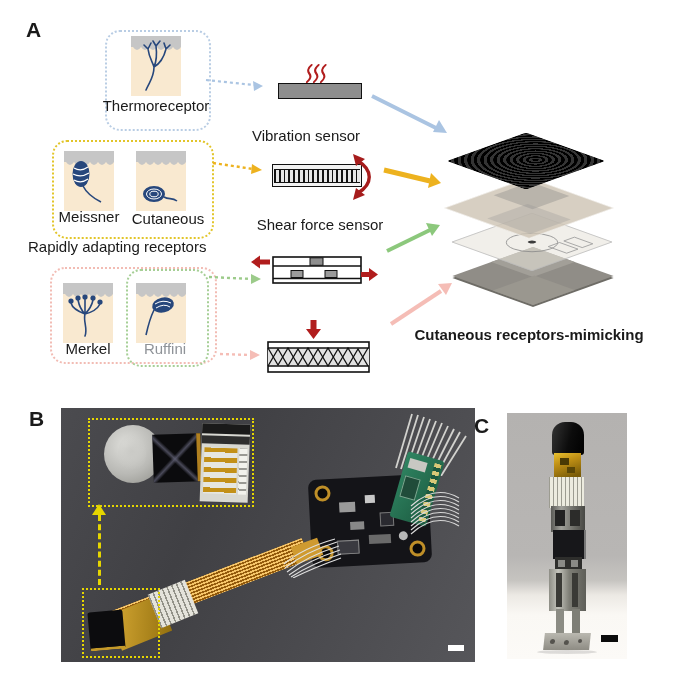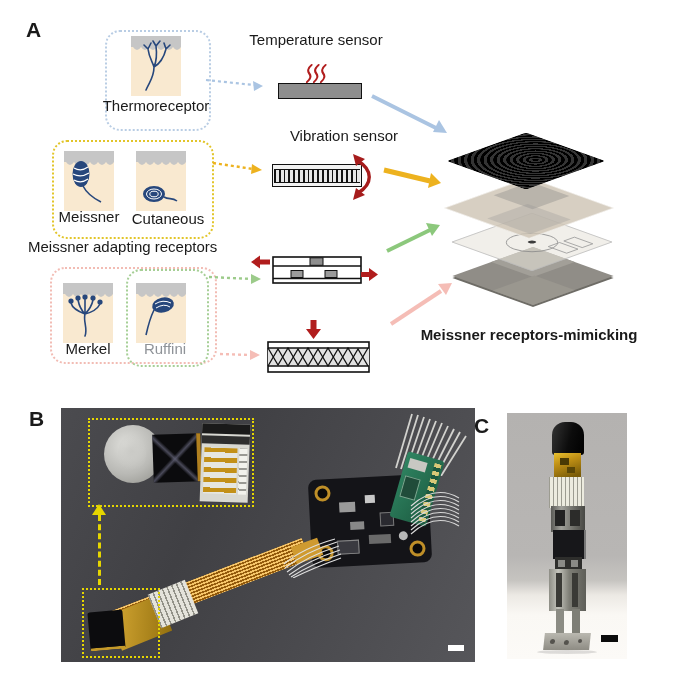--- a/index.html
+++ b/index.html
@@ -45,21 +45,21 @@
   <svg class="abs" style="left:136px;top:151px;" width="50" height="60" viewBox="0 0 50 60">
     <rect x="0" y="0" width="50" height="60" fill="#f9e9d0"></rect>
     <path d="M0,0 H50 V11 Q46,17 42,11 Q38,17 34,11 Q30,17 26,11 Q22,17 18,11 Q14,17 10,11 Q6,17 2,11 L0,11 Z" fill="#c6c6c6"></path>
     <ellipse cx="18" cy="43" rx="11" ry="8" fill="#27477c"></ellipse>
     <ellipse cx="18" cy="43" rx="7.5" ry="5" fill="none" stroke="#fff" stroke-width="1"></ellipse>
     <ellipse cx="18" cy="43" rx="4.2" ry="2.8" fill="none" stroke="#fff" stroke-width="1"></ellipse>
     <path d="M28,46 C33,49 36,46 41,50" stroke="#27477c" stroke-width="1.6" fill="none"></path>
   </svg>
   <div class="txt receptor-label" style="left:49px;top:208px;width:80px;">Meissner</div>
   <div class="txt receptor-label" style="left:124px;top:210px;width:88px;">Cutaneous</div>
-  <div class="txt group-label" style="left:28px;top:238px;width:195px;">Meissner adapting receptors</div>
+  <div class="txt group-label" style="left:28px;top:238px;width:195px;">Rapidly adapting receptors</div>
 
   <div class="dbox" style="left:50px;top:267px;width:163px;height:93px;border:2px dotted #f2bcb4;"></div>
   <div class="dbox" style="left:126px;top:269px;width:79px;height:94px;border:2px dotted #a6cf96;"></div>
   <svg class="abs" style="left:63px;top:283px;" width="50" height="60" viewBox="0 0 50 60">
     <rect x="0" y="0" width="50" height="60" fill="#f9e9d0"></rect>
     <path d="M0,0 H50 V11 Q46,17 42,11 Q38,17 34,11 Q30,17 26,11 Q22,17 18,11 Q14,17 10,11 Q6,17 2,11 L0,11 Z" fill="#c6c6c6"></path>
     <path d="M22,53 C25,45 20,39 22,31 M22,31 C14,28 9,24 8,20 M22,31 C17,26 16,22 15,17 M22,31 C22,25 22,21 22,16 M22,31 C27,26 29,22 30,17 M22,31 C30,29 35,25 37,21" stroke="#27477c" stroke-width="1.6" fill="none" stroke-linecap="round"></path>
     <circle cx="8" cy="18" r="2.6" fill="#27477c"></circle>
       <circle cx="15" cy="15" r="2.6" fill="#27477c"></circle>
     <circle cx="22" cy="14" r="2.6" fill="#27477c"></circle>
@@ -69,22 +69,22 @@
   <svg class="abs" style="left:136px;top:283px;" width="50" height="60" viewBox="0 0 50 60">
     <rect x="0" y="0" width="50" height="60" fill="#f9e9d0"></rect>
     <path d="M0,0 H50 V11 Q46,17 42,11 Q38,17 34,11 Q30,17 26,11 Q22,17 18,11 Q14,17 10,11 Q6,17 2,11 L0,11 Z" fill="#c6c6c6"></path>
     <ellipse cx="27" cy="22" rx="11" ry="7.5" fill="#27477c" transform="rotate(-12 27 22)"></ellipse>
     <path d="M19,21 Q27,16 35,20 M20,25 Q28,20 34,24" stroke="#fff" stroke-width="1" fill="none"></path>
     <path d="M18,27 C14,35 12,43 10,52" stroke="#27477c" stroke-width="1.6" fill="none"></path>
   </svg>
   <div class="txt receptor-label" style="left:48px;top:340px;width:80px;">Merkel</div>
   <div class="txt receptor-label" style="left:125px;top:340px;width:80px;color:#8f9398;">Ruffini</div>
 
-  <div class="txt sensor-title" style="left:236px;top:31px;">Temperature sensor</div>
-  <div class="txt sensor-title" style="left:238px;top:127px;text-align:right;">Vibration sensor</div>
+  <div class="txt sensor-title" style="left:226px;top:127px;">Vibration sensor</div>
+  <div class="txt sensor-title" style="left:240px;top:216px;">Shear force sensor</div>
 
   <svg class="abs" style="left:303px;top:63px;" width="32" height="20" viewBox="0 0 32 20">
     <g stroke="#b11d1d" stroke-width="2" fill="none" stroke-linecap="round" transform="skewX(-12)">
       <path d="M8,19 C11,16 11,13 8.5,10.5 C6,8 6,5 9,2"></path>
       <path d="M15,19 C18,16 18,13 15.5,10.5 C13,8 13,5 16,2"></path>
       <path d="M22,19 C25,16 25,13 22.5,10.5 C20,8 20,5 23,2"></path>
     </g>
   </svg>
   <div class="abs" style="left:278px;top:83px;width:82px;height:14px;background:#8e8e8e;border:1.5px solid #111;"></div>
 
@@ -168,21 +168,21 @@
     <div style="left:28%;top:28%;width:44%;height:44%;border:1.5px solid #8a8a8a;border-radius:50%;"></div>
     <div style="left:46%;top:46%;width:8%;height:8%;background:#3c3c3c;border-radius:50%;"></div>
     <div style="right:8%;top:14%;width:22%;height:13%;border:1px solid #9a9a9a;"></div>
     <div style="right:8%;top:33%;width:22%;height:13%;border:1px solid #9a9a9a;"></div>
   </div>
   <div class="layer" style="left:476px;top:219px;width:114px;height:114px;z-index:11;transform:scaleY(0.36) rotate(45deg);background:#908d87;box-shadow:4px 4px 0 #6e6c66;">
     <div style="left:0;top:0;width:52%;height:52%;background:#a29f98;"></div>
     <div style="right:0;bottom:0;width:50%;height:52%;background:#9a978f;"></div>
   </div>
 
-  <div class="txt caption" style="left:395px;top:326px;">Meissner receptors-mimicking</div>
+  <div class="txt caption" style="left:395px;top:326px;">Cutaneous receptors-mimicking</div>
 
   <div class="txt panel-label" style="left:29px;top:407px;">B</div>
   <div class="photo" style="left:61px;top:408px;width:414px;height:254px;background:linear-gradient(115deg,#4b4b4f 0%,#404044 35%,#4a4a4e 65%,#56565a 100%);">
 
     <div style="left:40px;top:167px;width:212px;height:23px;transform:rotate(-21deg);background:#c57f16;background-image:repeating-linear-gradient(180deg,rgba(255,210,120,0.85) 0 1.6px,rgba(140,85,10,0.85) 1.6px 3.2px);border-radius:2px;z-index:2;"></div>
 
     <div style="left:52px;top:196px;width:54px;height:38px;transform:rotate(-22deg);background:linear-gradient(115deg,#d8aa35,#93700f);z-index:3;">
       <div style="left:0;top:0;right:0;bottom:0;background:repeating-linear-gradient(25deg,rgba(255,255,255,0.35) 0 2px,transparent 2px 6px);"></div>
     </div>
     <div style="left:92px;top:178px;width:40px;height:36px;transform:rotate(-22deg);background:#e4e3db;background-image:repeating-linear-gradient(90deg,rgba(90,90,80,0.6) 0 1.5px,transparent 1.5px 5px);z-index:3;"></div>

